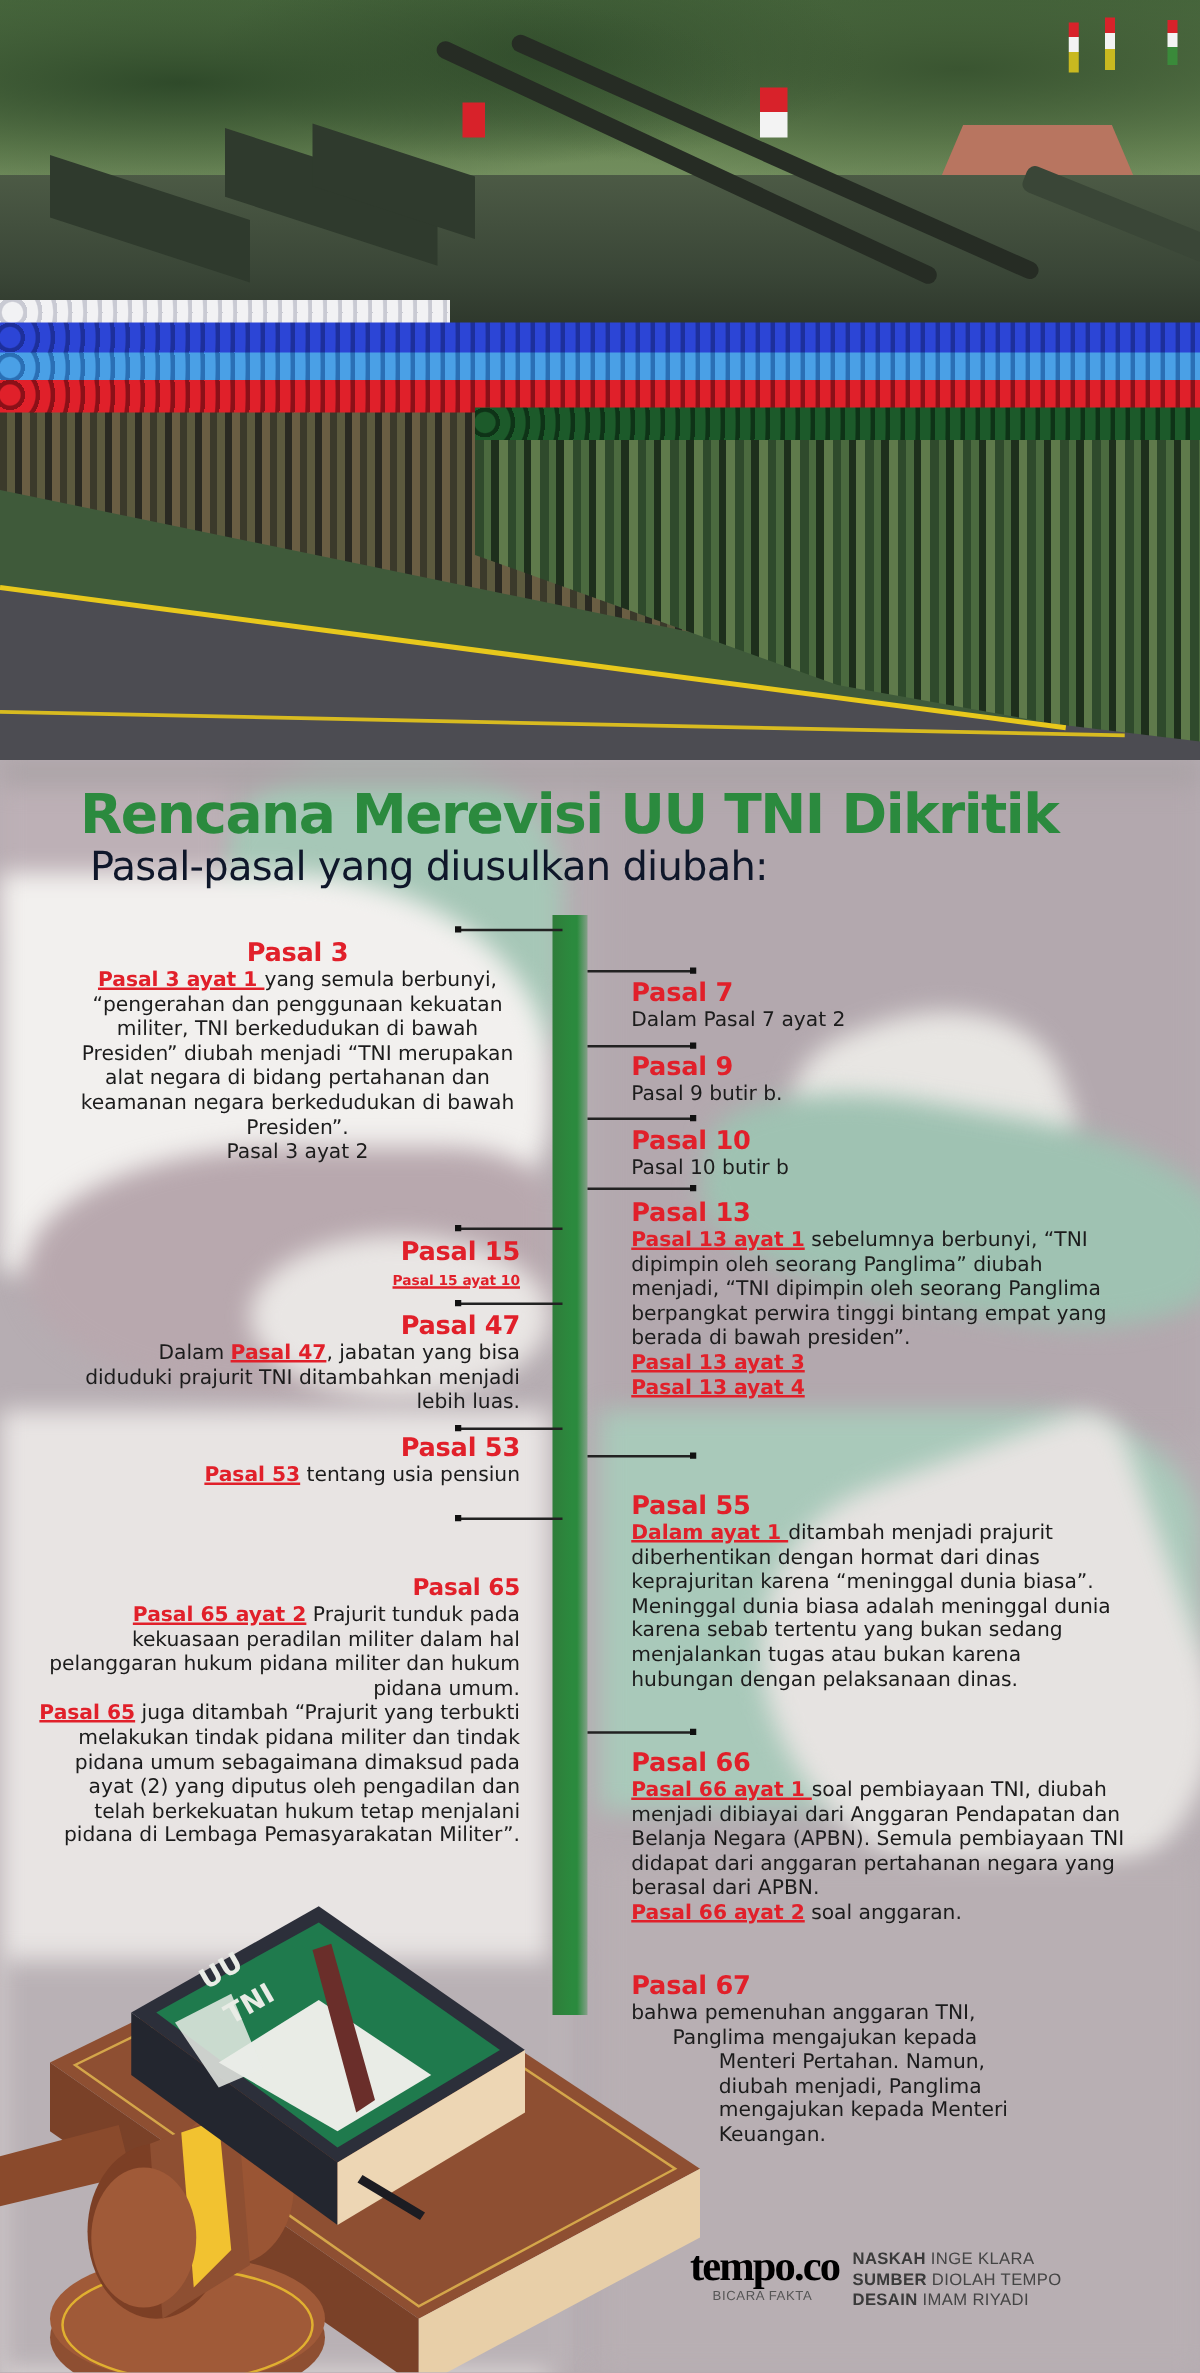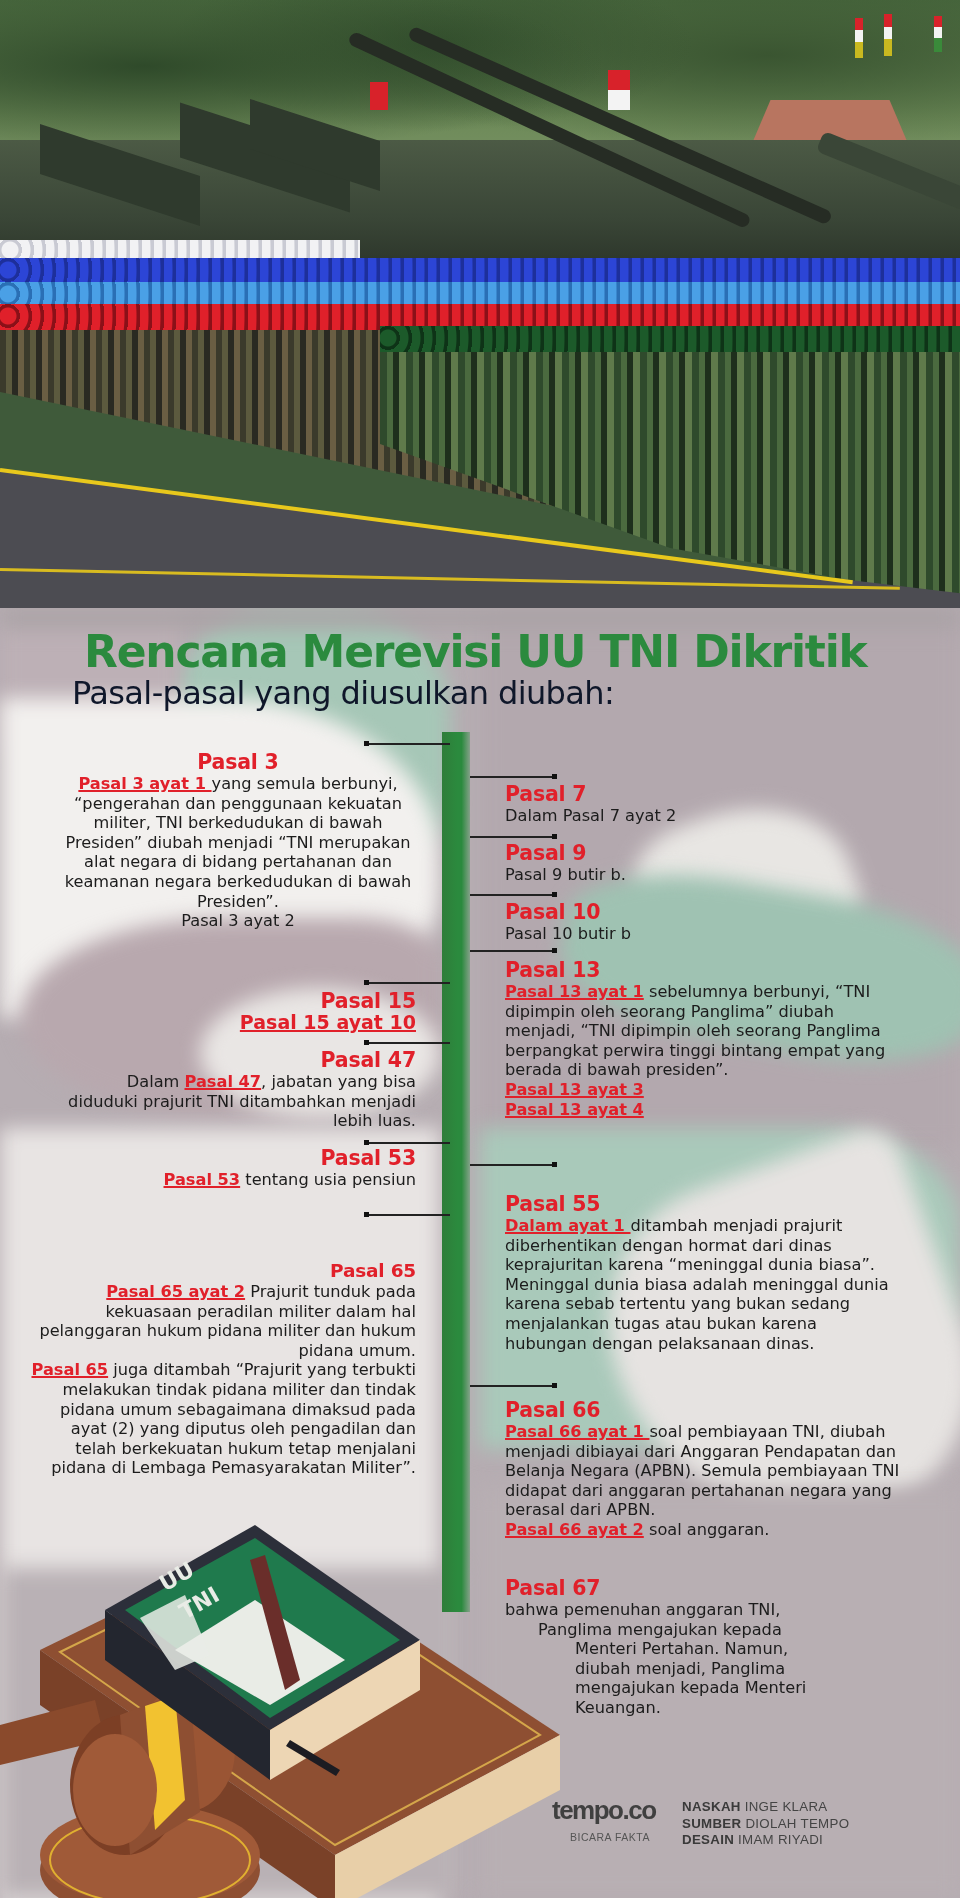--- a/index.html
+++ b/index.html
@@ -40,40 +40,40 @@
   .photo .road { position: absolute; left: 0; top: 470px; width: 960px; height: 140px; background: #4c4c52;
                  clip-path: polygon(0 0, 60% 55%, 100% 88%, 100% 100%, 0 100%); }
   .photo .yline1 { position: absolute; left: 0; top: 468px; width: 860px; height: 4px; background: #e8c81c;
                    transform-origin: left center; transform: rotate(7.5deg); }
   .photo .yline2 { position: absolute; left: 0; top: 568px; width: 900px; height: 3px; background: #d8bb20;
                    transform-origin: left center; transform: rotate(1.2deg); }
 
   .infog { position: absolute; left: 0; top: 608px; width: 960px; height: 1290px; overflow: hidden;
            background: #b6adb2; }
   .bgblob { position: absolute; filter: blur(10px); }
-  .title { position: absolute; left: 84px; top: 626px; font-family: "DejaVu Sans", sans-serif; font-weight: bold;
+  .title { position: absolute; left: 64px; top: 626px; font-family: "DejaVu Sans", sans-serif; font-weight: bold;
            font-size: 44px; letter-spacing: -1.2px; color: #2b8a3e; margin: 0; white-space: nowrap; }
   .subtitle { position: absolute; left: 72px; top: 674px; font-family: "DejaVu Sans", sans-serif; font-size: 32px;
               color: #0f172a; letter-spacing: -0.6px; white-space: nowrap; }
   .spine { position: absolute; left: 442px; top: 732px; width: 28px; height: 880px;
            background: linear-gradient(90deg, #2f7d3a 0%, #2b8a3e 55%, #2b8a3e 70%, rgba(43,138,62,0.35) 100%); }
   .conn { position: absolute; height: 2px; background: #222; }
   .conn::after { content: ""; position: absolute; top: -2px; width: 5px; height: 5px; background: #111; }
   .conn.left::after { left: -2px; }
   .conn.right::after { right: -2px; }
   .entry { position: absolute; font-family: "DejaVu Sans", sans-serif; font-size: 16.2px; line-height: 19.6px; color: #1c1c1c; }
   .entry.left { text-align: right; }
   .entry.right { text-align: left; }
   .entry .h { font-weight: bold; color: #e1202a; font-size: 20.5px; line-height: 24px; display: block; letter-spacing: -0.2px; }
   .entry .lnk { font-weight: bold; color: #e1202a; text-decoration: underline; text-decoration-thickness: 2px; }
   .entry p { margin: 0; }
   .book-scene { position: absolute; left: 0; top: 1500px; width: 560px; height: 398px; }
   .footer { position: absolute; left: 550px; top: 1795px; width: 380px; height: 60px; }
-  .logo { position: absolute; left: 2px; top: 0; font-family: Liberation Sans, sans-serif; font-weight: bold; font-size: 26px;
-          color: #404040; letter-spacing: -1.5px; }
+  .logo { position: absolute; left: 2px; top: 0; font-family: Liberation Serif, serif; font-weight: bold; font-size: 34px;
+          color: #000000; letter-spacing: -1.5px; }
   .tagline { position: absolute; left: 20px; top: 36px; font-size: 10.5px; color: #555; letter-spacing: 0.5px; }
   .credits { position: absolute; left: 132px; top: 4px; font-size: 13.3px; line-height: 16.5px; color: #444; letter-spacing: 0.3px; }
   .credits b { color: #3a3a3a; }
 </style>
 </head>
 <body>
 
 <div class="photo">
   <div class="sky"></div>
   <div class="trees"></div>
@@ -139,21 +139,21 @@
 <div class="conn right" style="left:470px;top:1385px;width:85px;"></div>
 
 <div class="entry left" style="left:60px;top:750px;width:356px;text-align:center;">
   <span class="h">Pasal 3</span>
   <p><span class="lnk">Pasal 3 ayat 1 </span><span>yang semula berbunyi, “pengerahan dan penggunaan kekuatan militer, TNI berkedudukan di bawah Presiden” diubah menjadi “TNI merupakan alat negara di bidang pertahanan dan keamanan negara berkedudukan di bawah Presiden”.</span></p>
   <p>Pasal 3 ayat 2</p>
 </div>
 
 <div class="entry left" style="left:60px;top:989px;width:356px;">
   <span class="h">Pasal 15</span>
-  <p><span class="lnk" style="font-size:19px;">Pasal 15 ayat 10</span></p>
+  <p><span class="lnk" style="font-size:11px;">Pasal 15 ayat 10</span></p>
 </div>
 
 <div class="entry left" style="left:60px;top:1048px;width:356px;">
   <span class="h">Pasal 47</span>
   <p><span>Dalam </span><span class="lnk">Pasal 47</span><span>, jabatan yang bisa diduduki prajurit TNI ditambahkan menjadi lebih luas.</span></p>
 </div>
 
 <div class="entry left" style="left:60px;top:1146px;width:356px;">
   <span class="h">Pasal 53</span>
   <p><span class="lnk">Pasal 53</span><span> tentang usia pensiun</span></p>

